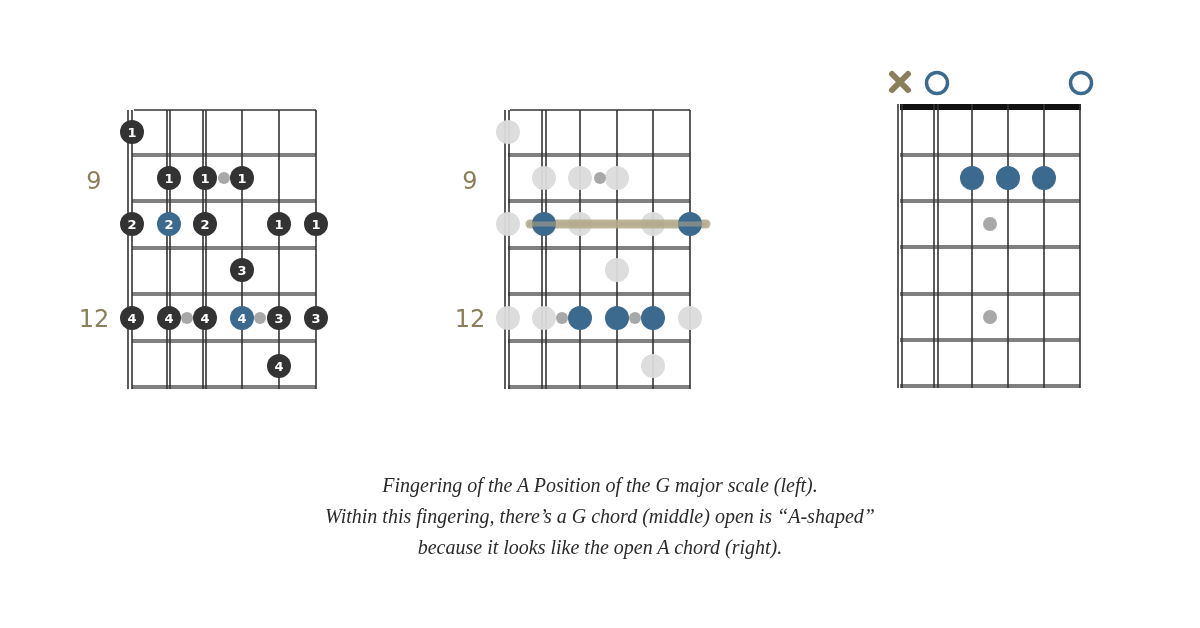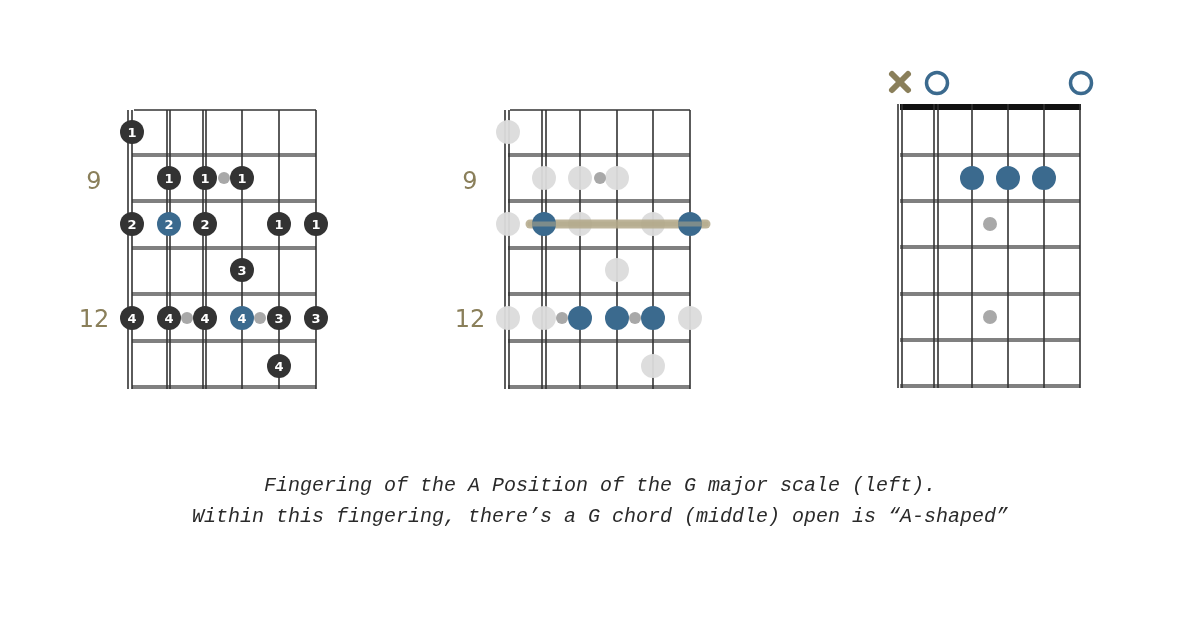--- a/index.html
+++ b/index.html
@@ -1,18 +1,18 @@
 <!DOCTYPE html>
 <html><head>
 <meta charset="utf-8">
 <style>
   html, body { margin:0; padding:0; background:#ffffff; }
   body { width:1200px; height:628px; position:relative; overflow:hidden; font-family:"Liberation Sans", sans-serif; }
   svg { position:absolute; left:0; top:0; }
-  .caption { position:absolute; left:0; top:470px; width:1200px; text-align:center; font-family:Liberation Mono, monospace; font-style:italic; font-size:20px; line-height:31px; color:#2a2a2a; }
+  .caption { position:absolute; left:0; top:470px; width:1200px; text-align:center; font-family:Liberation Serif, serif; font-style:italic; font-size:20px; line-height:31px; color:#2a2a2a; }
   .caption div { white-space:nowrap; }
 </style>
 </head>
 <body>
 
 <svg width="1200" height="628" viewBox="0 0 1200 628">
 
   <g>
 
     <g stroke="#808080" stroke-width="4">
@@ -200,13 +200,14 @@
       <line x1="908" y1="74" x2="892" y2="90"></line>
     </g>
     <circle cx="937" cy="83" r="10.5" fill="none" stroke="#3b6a8e" stroke-width="3.5"></circle>
     <circle cx="1081" cy="83" r="10.5" fill="none" stroke="#3b6a8e" stroke-width="3.5"></circle>
   </g>
 </svg>
 
 <div class="caption">
   <div>Fingering of the A Position of the G major scale (left).</div>
   <div>Within this fingering, there’s a G chord (middle) open is “A-shaped”</div>
+  <div>because it looks like the open A chord (right).</div>
 </div>
 
 </body></html>

